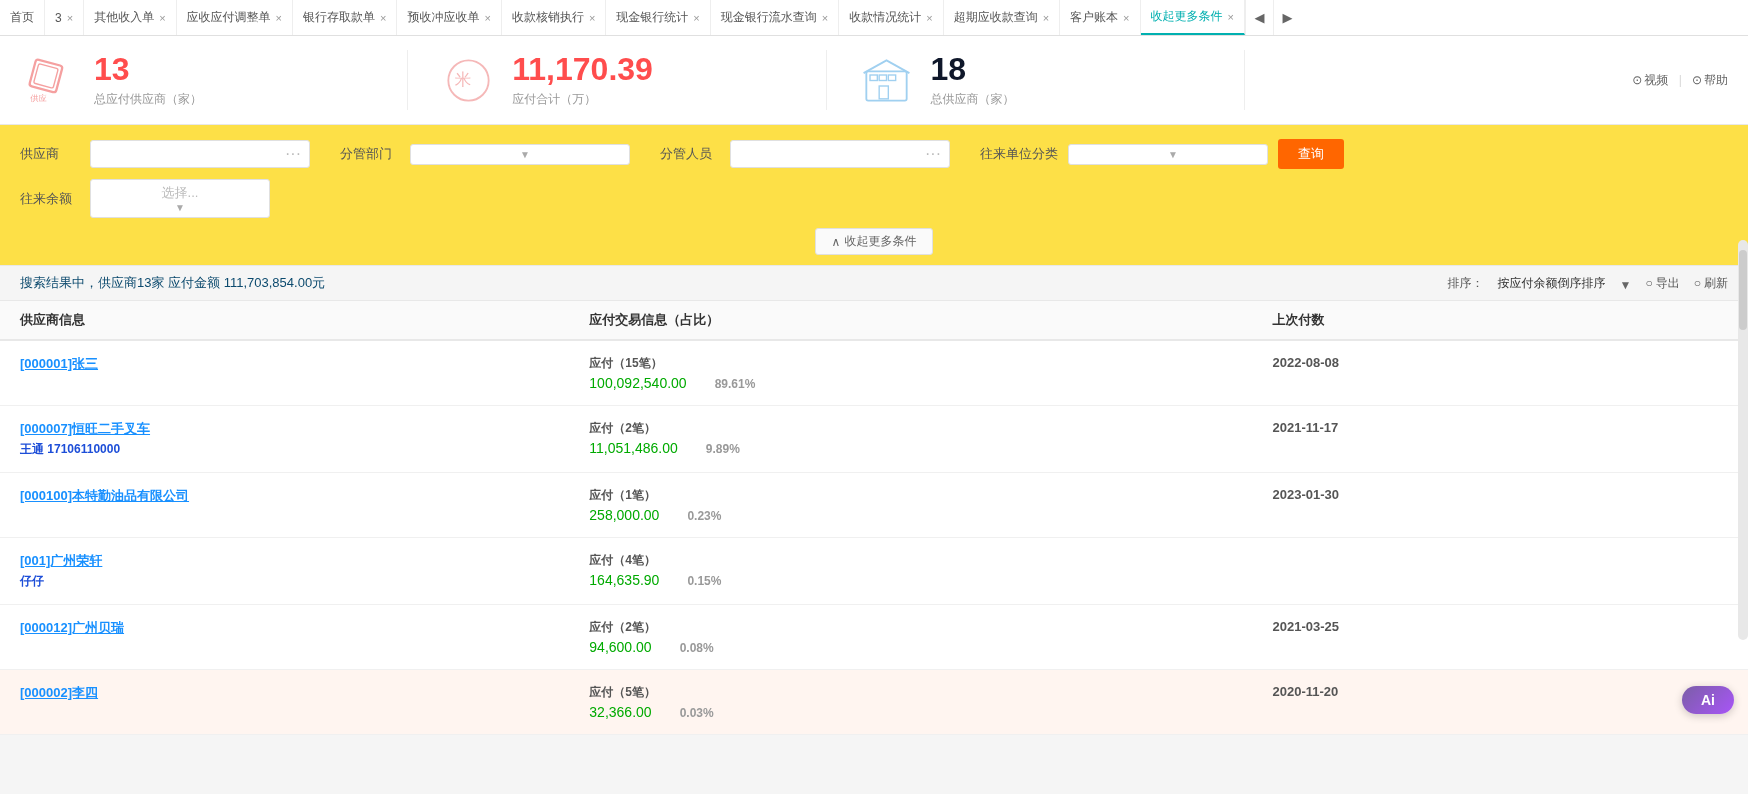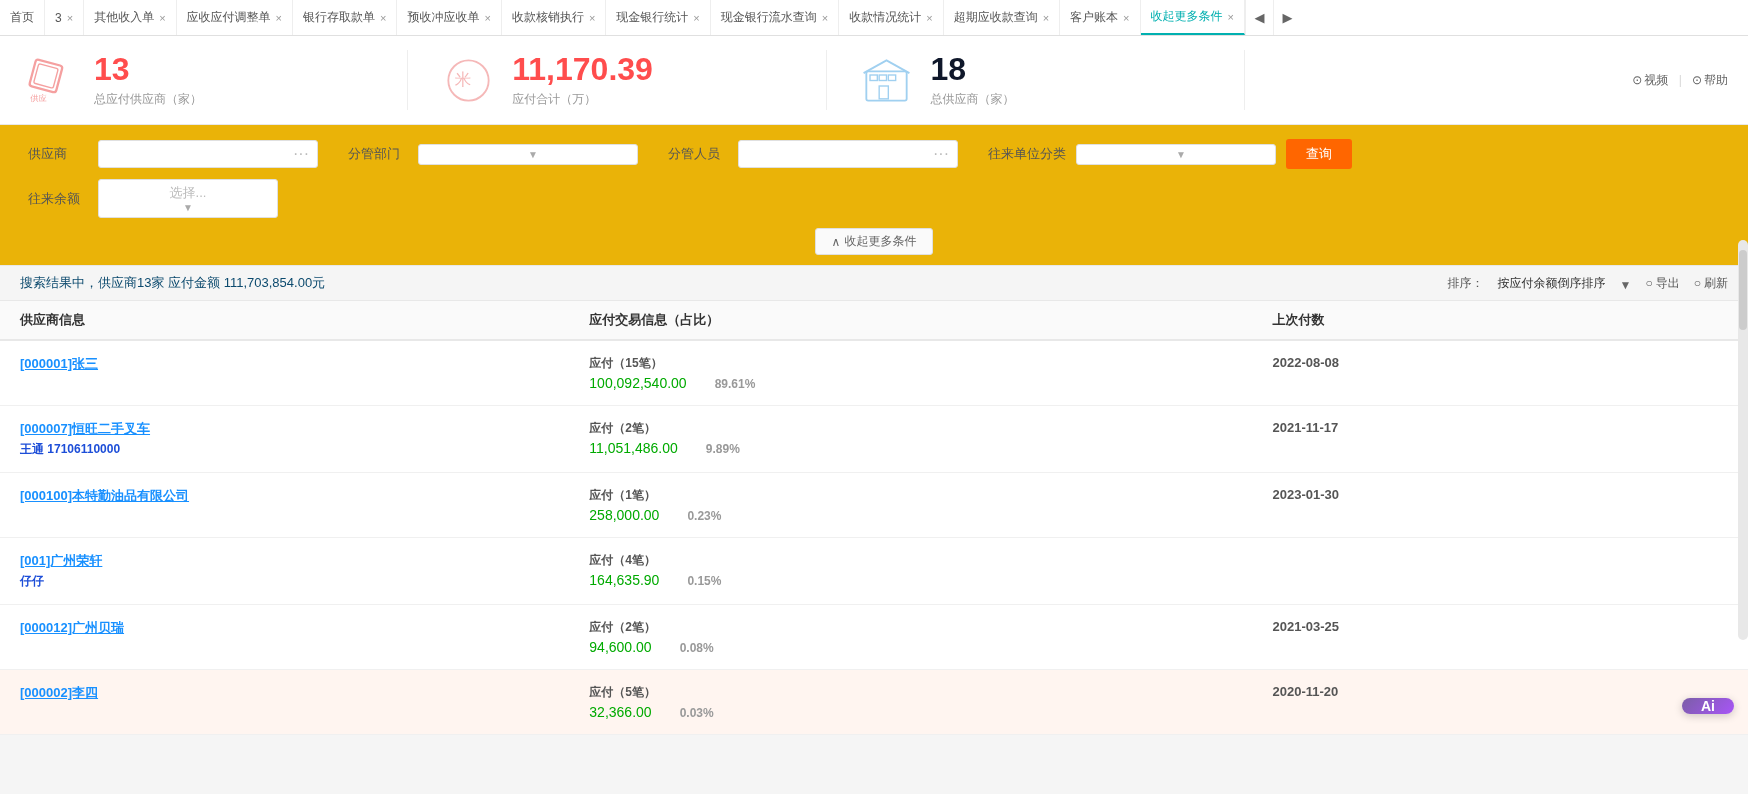--- a/index.html
+++ b/index.html
@@ -52,22 +52,22 @@
     .summary-icon svg { width: 55px; height: 55px; }
     .summary-info { display: flex; flex-direction: column; }
     .summary-number { font-size: 32px; font-weight: bold; color: #ff4d4d; line-height: 1.1; }
     .summary-label { font-size: 12px; color: #999; margin-top: 4px; }
     .top-right-links { display: flex; align-items: center; gap: 0; font-size: 12px; color: #666; margin-left: auto; }
     .top-right-links span { cursor: pointer; }
     .top-right-sep { color: #ccc; margin: 0 6px; }
 
     
     .filter-area {
-      background: #eab308;
-      padding: 14px 28px 10px;
+      background: #fde047;
+      padding: 14px 20px 10px;
       border-bottom: 1px solid #e8e8e8;
     }
     .filter-row {
       display: flex;
       align-items: center;
       gap: 10px;
       margin-bottom: 10px;
     }
     .filter-label {
       font-size: 13px;
@@ -179,21 +179,21 @@
     .lastpay-date { font-size: 13px; color: #555; }
     .right-scrollbar { position: fixed; right: 0; top: 240px; width: 10px; height: 400px; background: #e8e8e8; border-radius: 5px; }
     .right-scrollbar-thumb { width: 8px; height: 80px; background: #ccc; border-radius: 5px; margin: 1px; margin-top: 10px; }
 
     
     .ai-btn {
       position: fixed;
       right: 14px;
       bottom: 80px;
       width: 52px;
-      height: 16px;
+      height: 28px;
       background: linear-gradient(135deg, #7b5ea7, #a855f7);
       border-radius: 14px;
       display: flex;
       align-items: center;
       justify-content: center;
       color: #fff;
       font-size: 14px;
       font-weight: bold;
       cursor: pointer;
       box-shadow: 0 2px 8px rgba(0,0,0,0.2);

